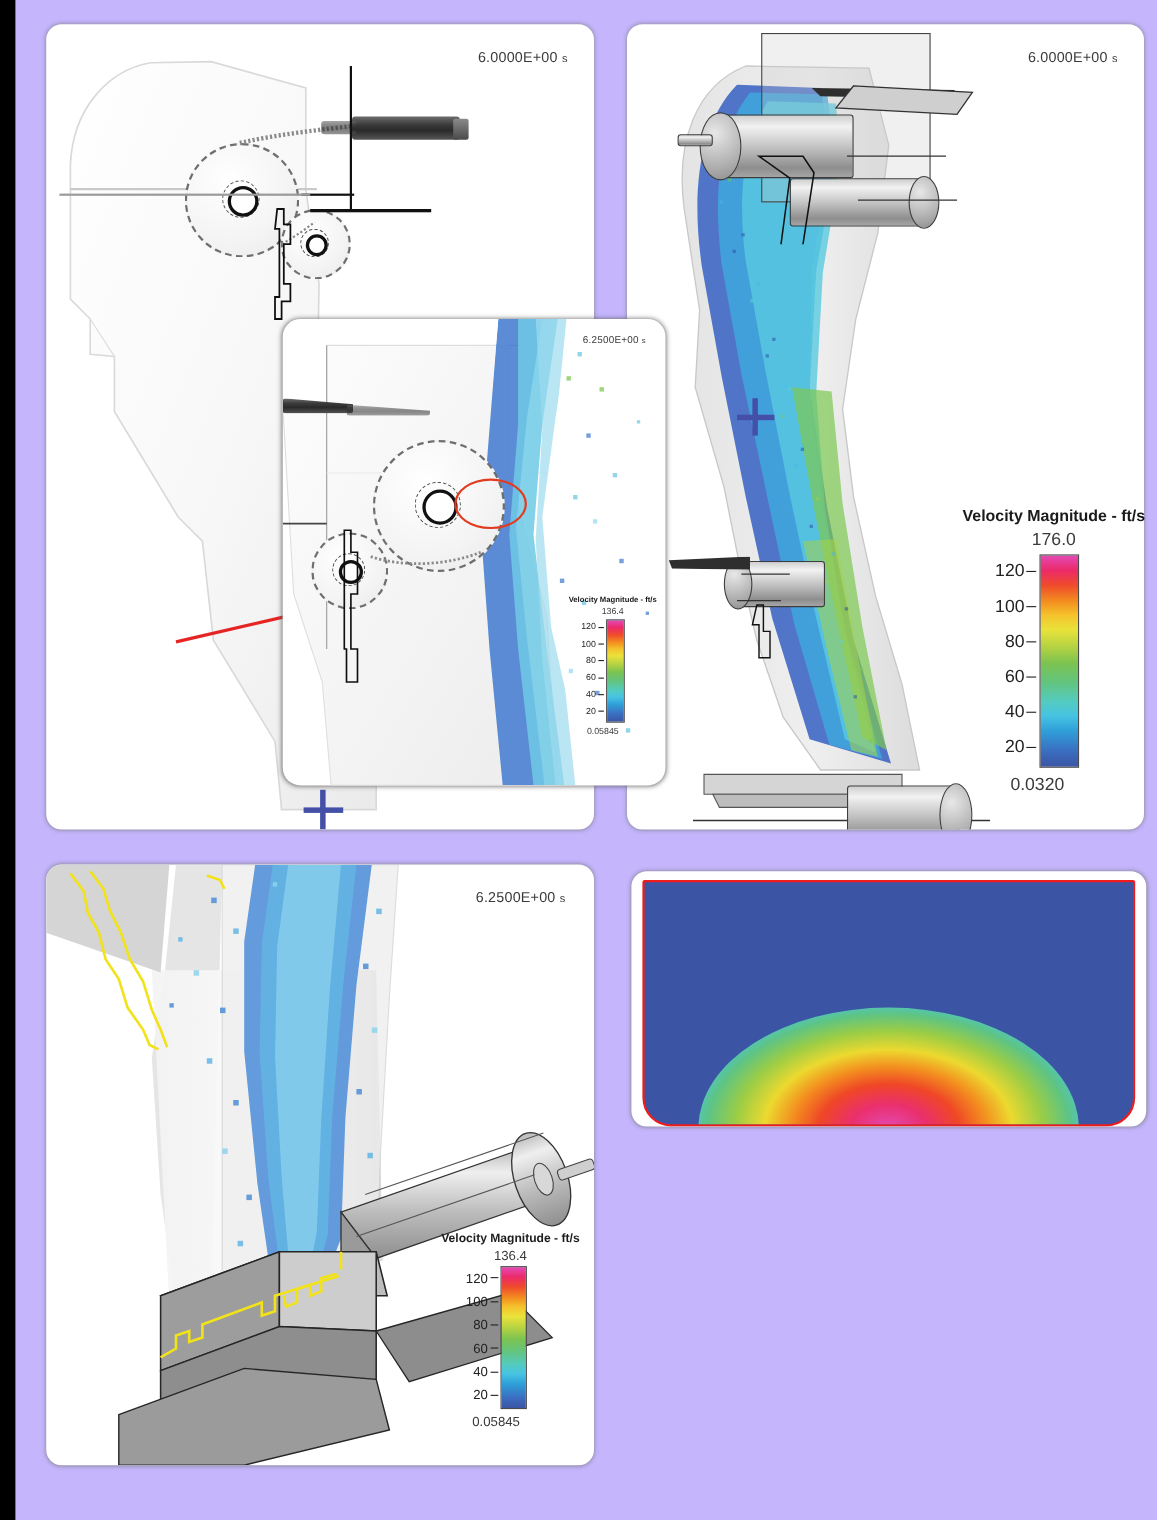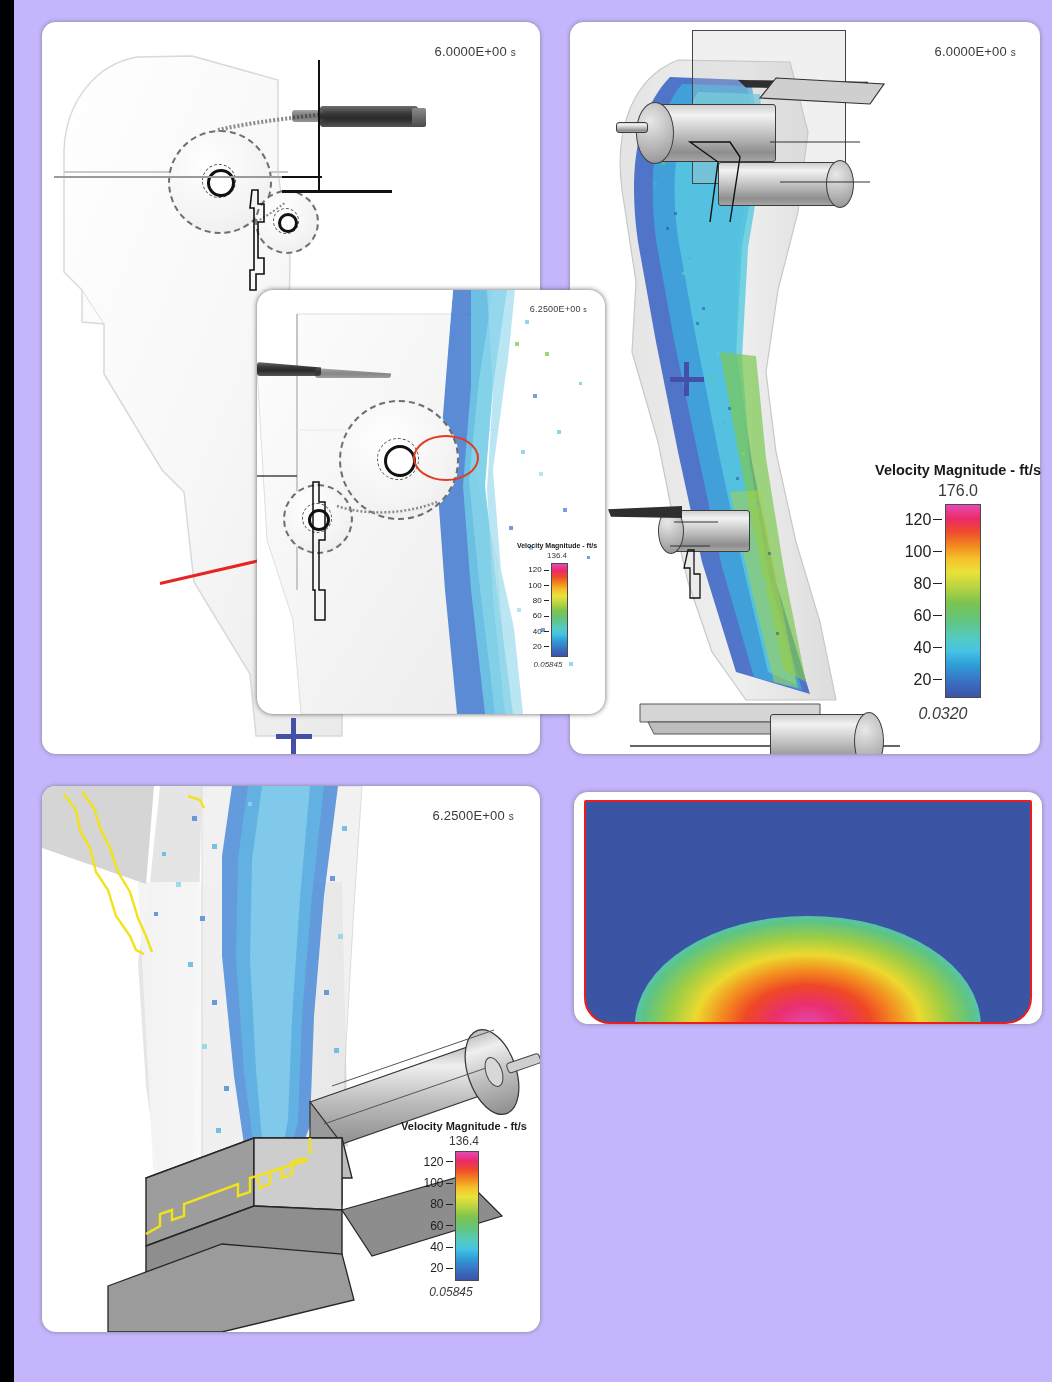--- a/index.html
+++ b/index.html
@@ -18,21 +18,21 @@
   .timestamp{
     position:absolute;color:#3a3a3a;font-size:13px;letter-spacing:.2px;
     white-space:nowrap;
   }
   .timestamp .unit{font-size:10px;}
 
   
   .legend{position:absolute;text-align:center;white-space:nowrap;}
   .legend .ltitle{font-weight:bold;color:#1a1a1a;line-height:1.15;}
   .legend .lmax{color:#3a3a3a;line-height:1.2;}
-  .legend .lmin{color:#3a3a3a;line-height:1.2;font-style:italic;}
+  .legend .lmin{color:#3a3a3a;line-height:1.2;}
   .legend .lbody{display:flex;justify-content:center;align-items:stretch;}
   .legend .lticks{
     display:flex;flex-direction:column-reverse;justify-content:space-around;
     align-items:flex-end;color:#222;
   }
   .legend .ltick{display:flex;align-items:center;gap:2px;line-height:1;}
   .legend .ltick i{display:block;height:1px;background:#222;}
   .legend .lbar{
     border:1px solid #4b4b4b;
     background:linear-gradient(to top,

